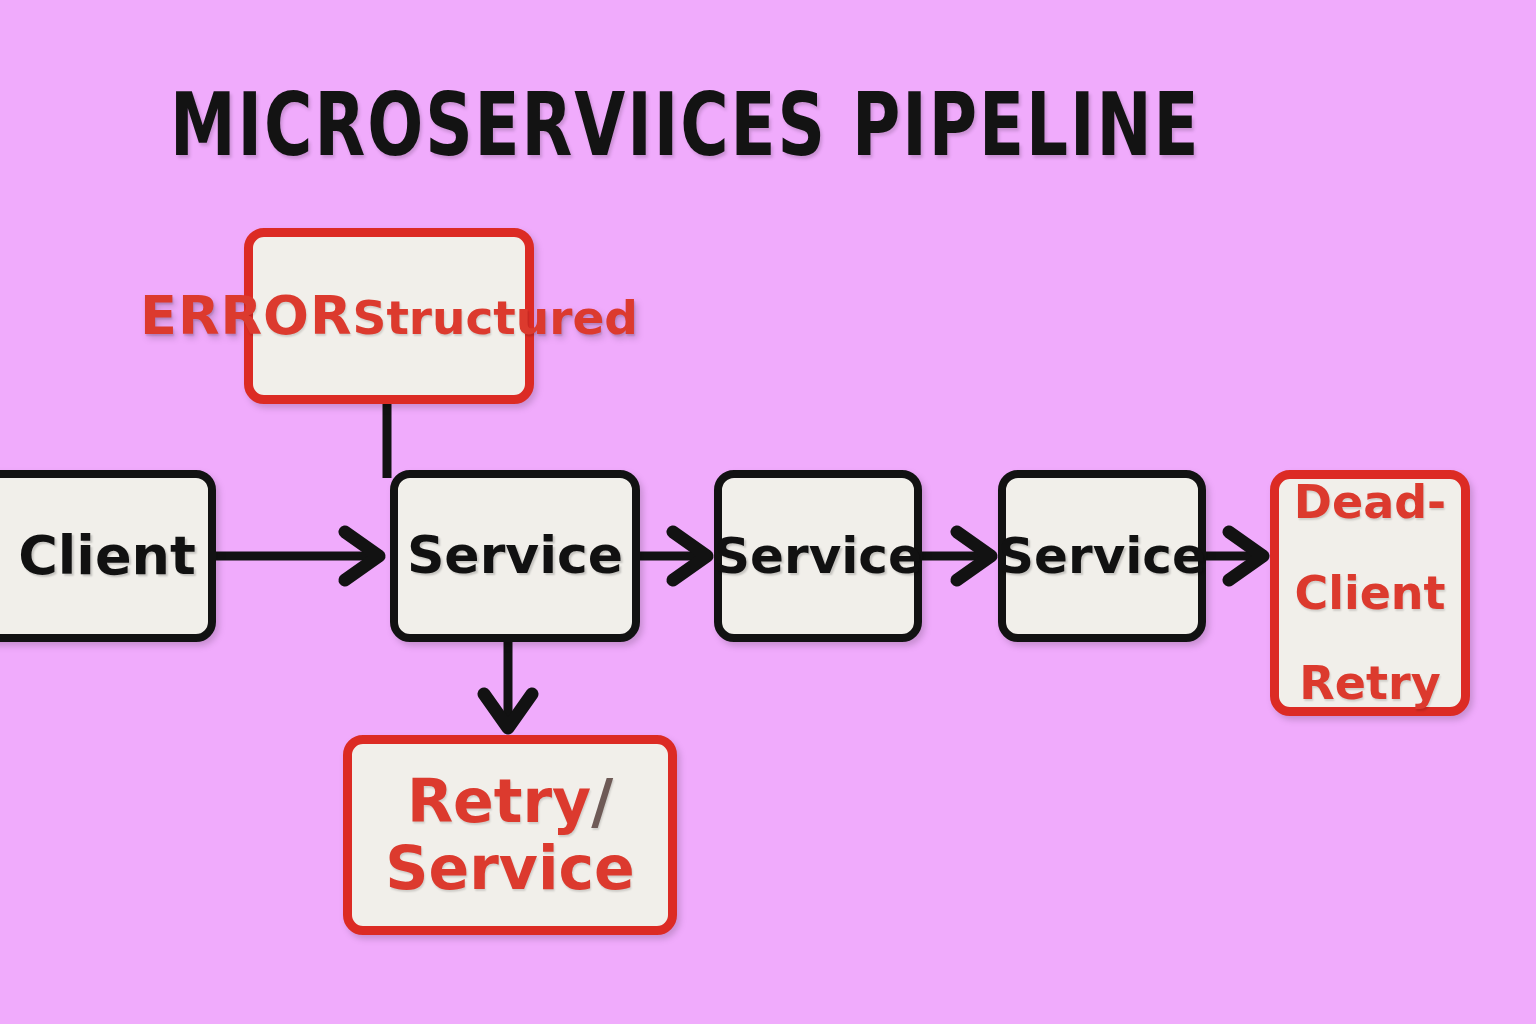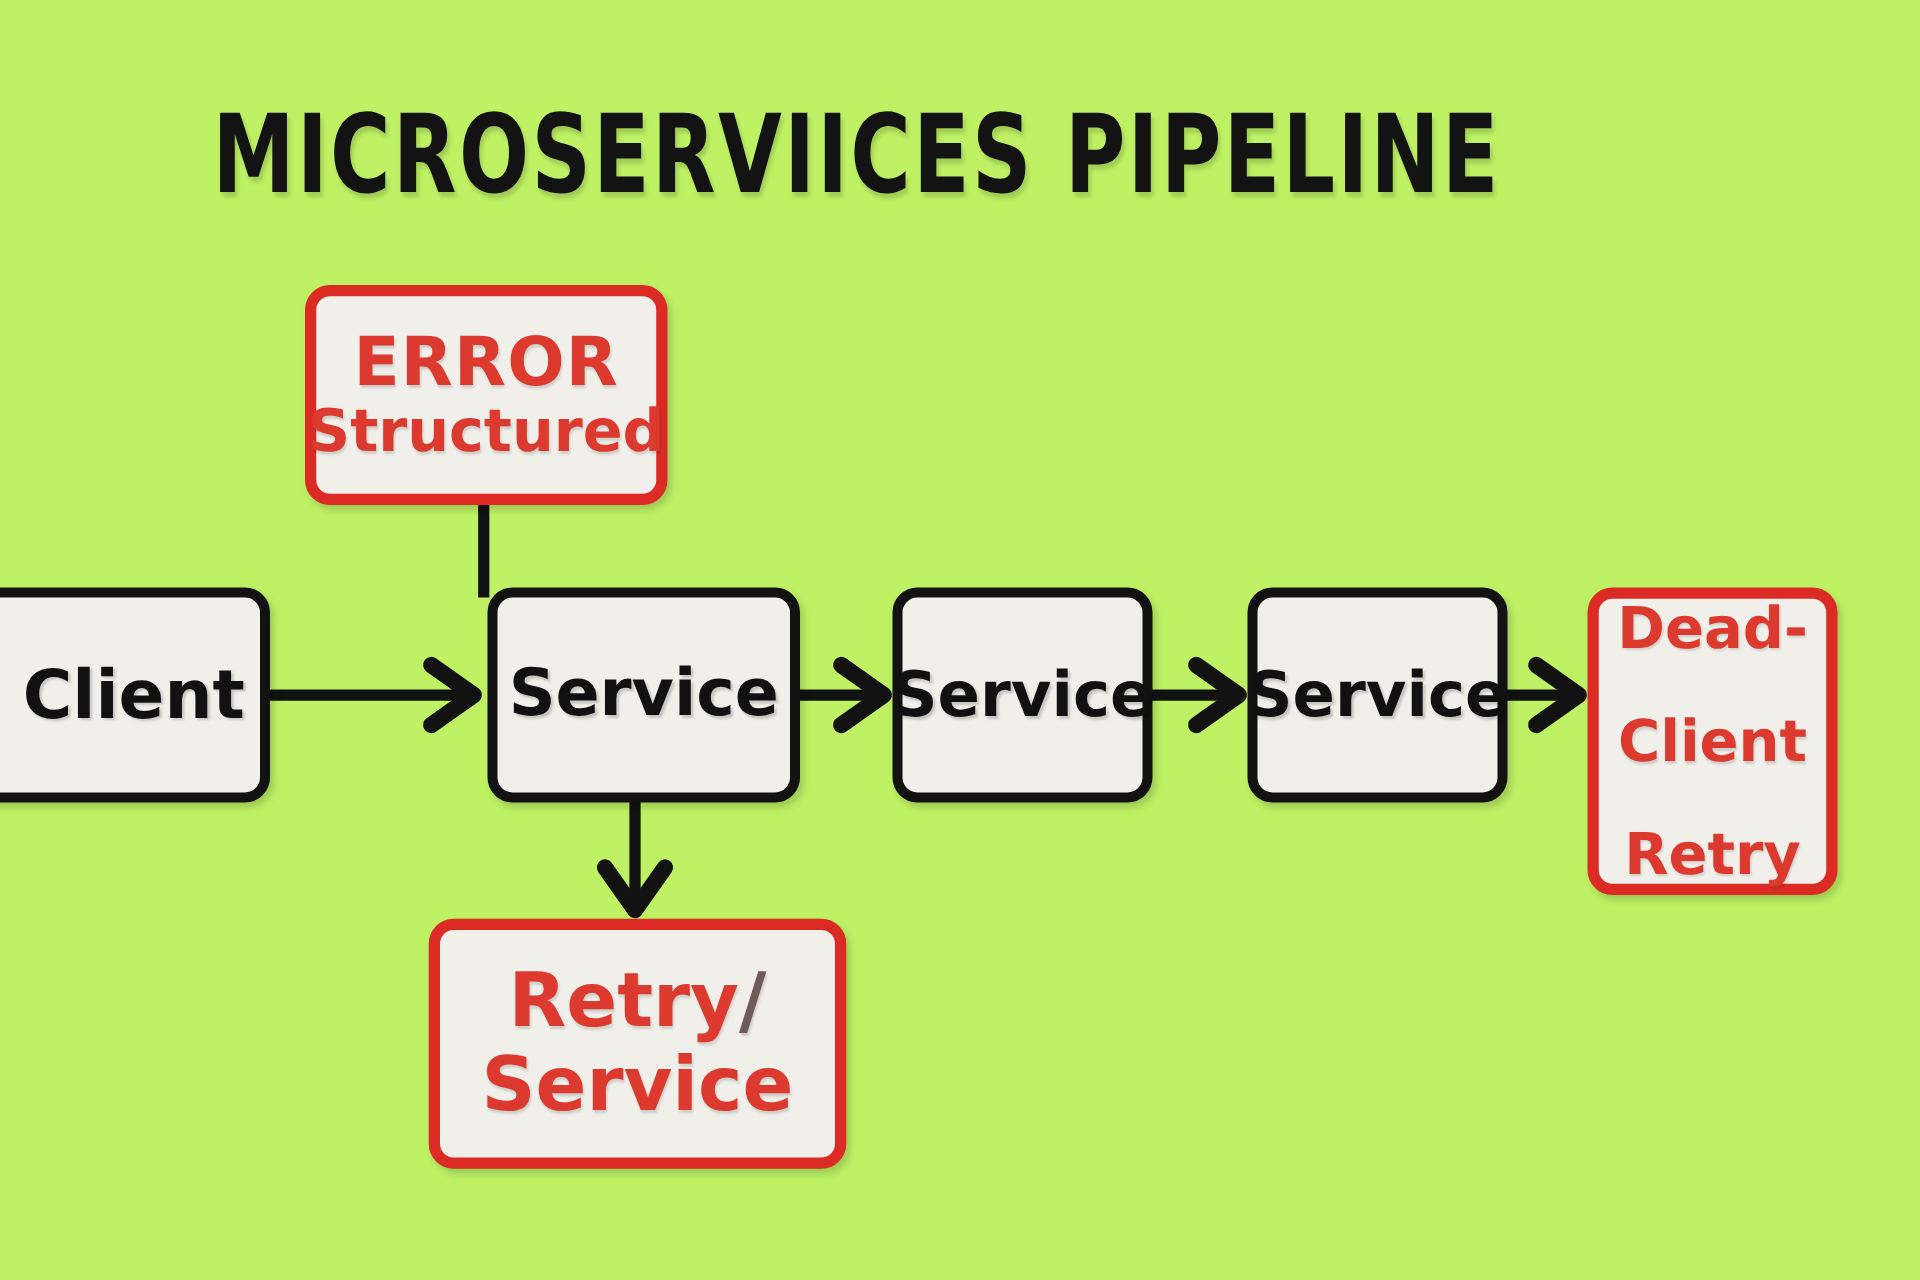--- a/index.html
+++ b/index.html
@@ -4,21 +4,21 @@
 <style>
   html, body {
     margin: 0;
     padding: 0;
     background: #ffffff;
   }
   #canvas {
     position: relative;
     width: 1536px;
     height: 1024px;
-    background: #bef264;
+    background: #f0abfc;
     overflow: hidden;
     font-family: "DejaVu Sans", sans-serif;
   }
 
   
   #title {
     position: absolute;
     left: 170px;
     top: 74px;
     width: 1200px;
@@ -76,21 +76,21 @@
   #node-service-1{ left: 390px;  top: 470px; width: 250px; height: 172px; }
   #node-service-2{ left: 714px;  top: 470px; width: 208px; height: 172px; }
   #node-service-3{ left: 998px;  top: 470px; width: 208px; height: 172px; }
 
   #node-client .node-label    { font-size: 54px; padding-left: 22px; }
   #node-service-2 .node-label,
   #node-service-3 .node-label { font-size: 50px; }
 
   #node-error {
     left: 244px; top: 228px; width: 290px; height: 176px;
-    flex-direction: column; justify-content: center; overflow: visible;
+    justify-content: center; overflow: visible;
   }
   #node-error .line-1 { font-size: 54px; letter-spacing: 1px; }
   #node-error .line-2 { font-size: 47px; margin-top: 4px; }
 
   #node-retry {
     left: 343px; top: 735px; width: 334px; height: 200px;
     flex-direction: column; justify-content: center; overflow: visible;
   }
   #node-retry .line-1,
   #node-retry .line-2 { font-size: 60px; }

